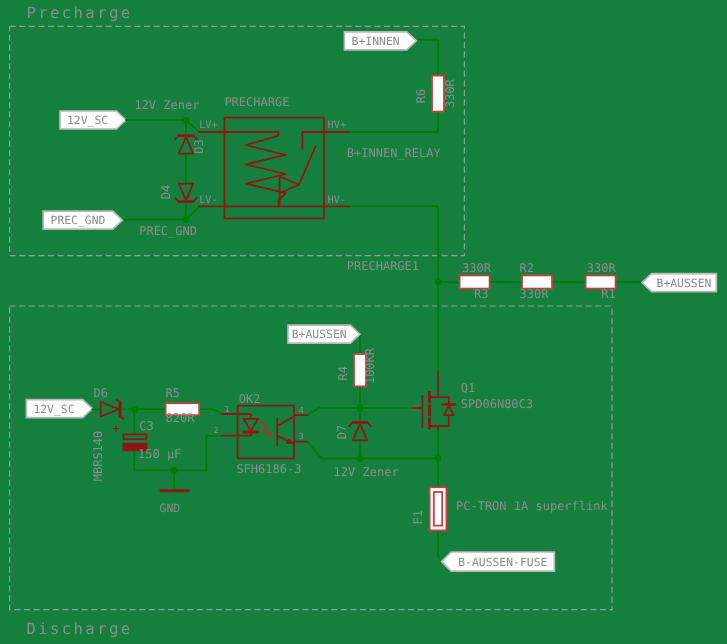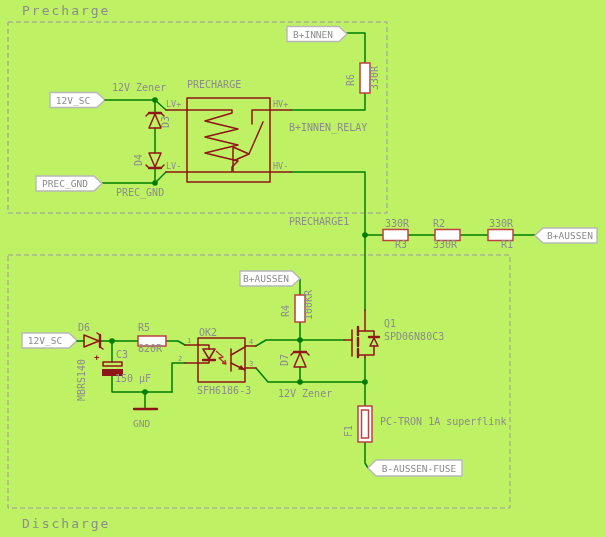--- a/index.html
+++ b/index.html
@@ -1,16 +1,16 @@
 <!DOCTYPE html>
 <html><head>
 <meta charset="utf-8">
 <style>
   html,body{margin:0;padding:0;background:#ffffff;}
-  .stage{position:relative;width:606px;height:537px;background:#bef264;overflow:hidden;}
+  .stage{position:relative;width:606px;height:537px;background:#15803d;overflow:hidden;}
   svg{display:block;}
   text{fill:#8c8c8c;font-family:"DejaVu Sans Mono",monospace;}
   .title{font-size:13px;letter-spacing:2px;}
   .t10{font-size:10px;}
   .t9{font-size:9.5px;}
   .t8{font-size:8.5px;}
   .t7{font-size:7px;}
   .plus{font-size:9px;fill:#8e1616;font-weight:bold;}
   .w{stroke:#007d00;stroke-width:1.5;fill:none;stroke-linecap:round;stroke-linejoin:round;}
   .dot{fill:#007d00;stroke:none;}

